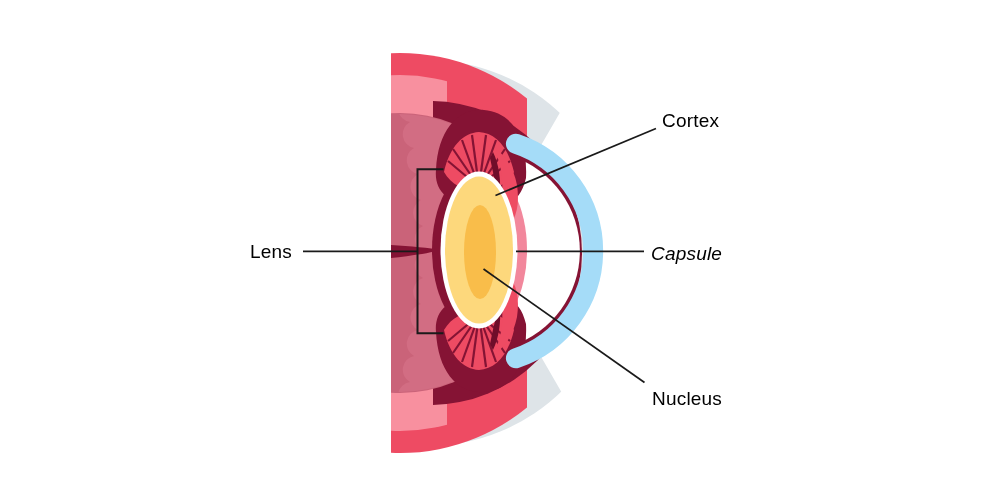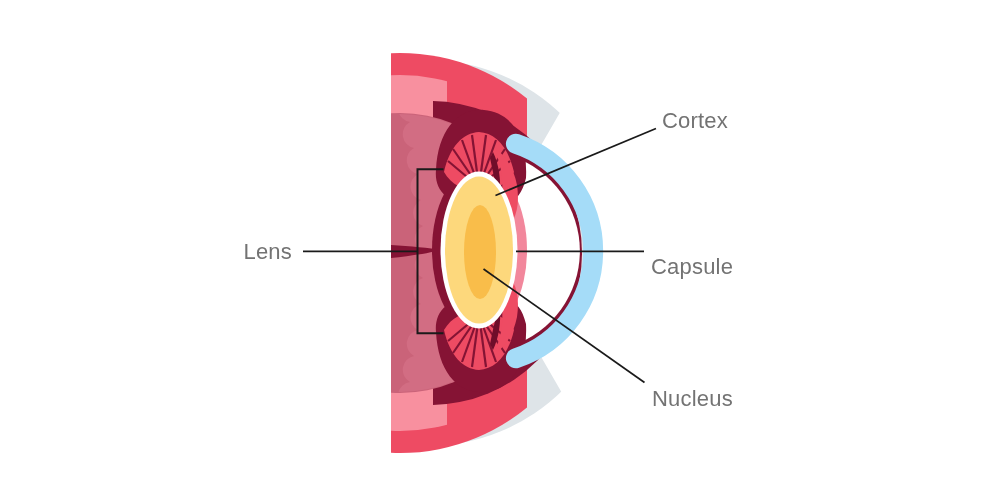--- a/index.html
+++ b/index.html
@@ -6,24 +6,24 @@
   #stage{
     position:relative;
     width:989px;height:500px;
     background:#ffffff;
     overflow:hidden;
     font-family:"Liberation Sans", sans-serif;
   }
   #eye-svg{position:absolute;left:0;top:0;}
   .diagram-label{
     position:absolute;
-    font-size:22px;
+    font-size:19px;
     font-weight:500;
     letter-spacing:.2px;
-    color:#737373;
+    color:#000000;
     line-height:21px;
     white-space:nowrap;
   }
   .label-right-align{text-align:right;}
 </style>
 </head>
 <body>
 
 <div id="stage">
 
@@ -135,16 +135,16 @@
       <line x1="495.5" y1="195.5" x2="656" y2="128.5"></line>
       <line x1="516" y1="251.3" x2="644" y2="251.3"></line>
       <line x1="483.5" y1="269" x2="644.5" y2="382.5"></line>
     </g>
   </svg>
 
   <div class="diagram-label label-right-align" style="left:210px;top:241px;width:82px;">Lens</div>
 
   <div class="diagram-label" style="left:662px;top:110px;">Cortex</div>
 
-  <div class="diagram-label" style="left:651px;top:256px;">Capsule</div>
+  <div class="diagram-label" style="left:651px;top:243px;font-style:italic;">Capsule</div>
 
   <div class="diagram-label" style="left:652px;top:388px;">Nucleus</div>
 </div>
 
 </body></html>

